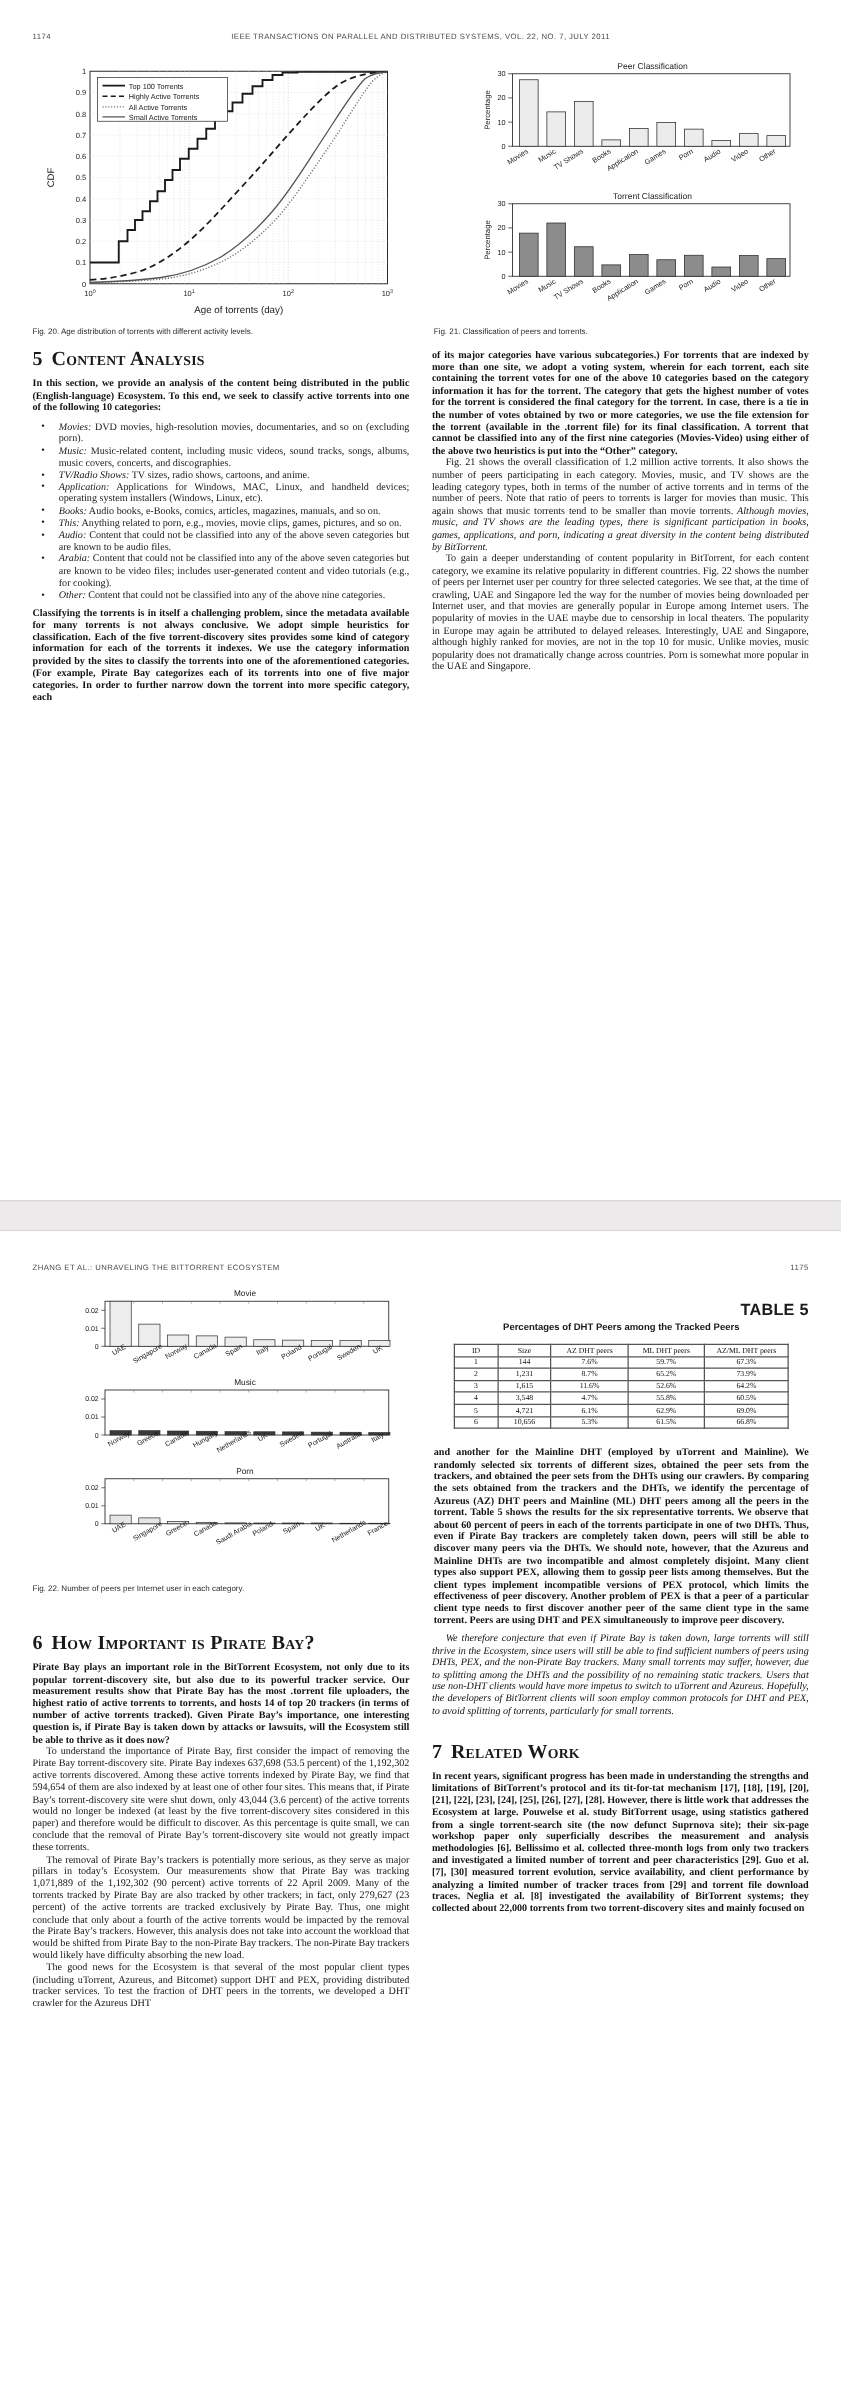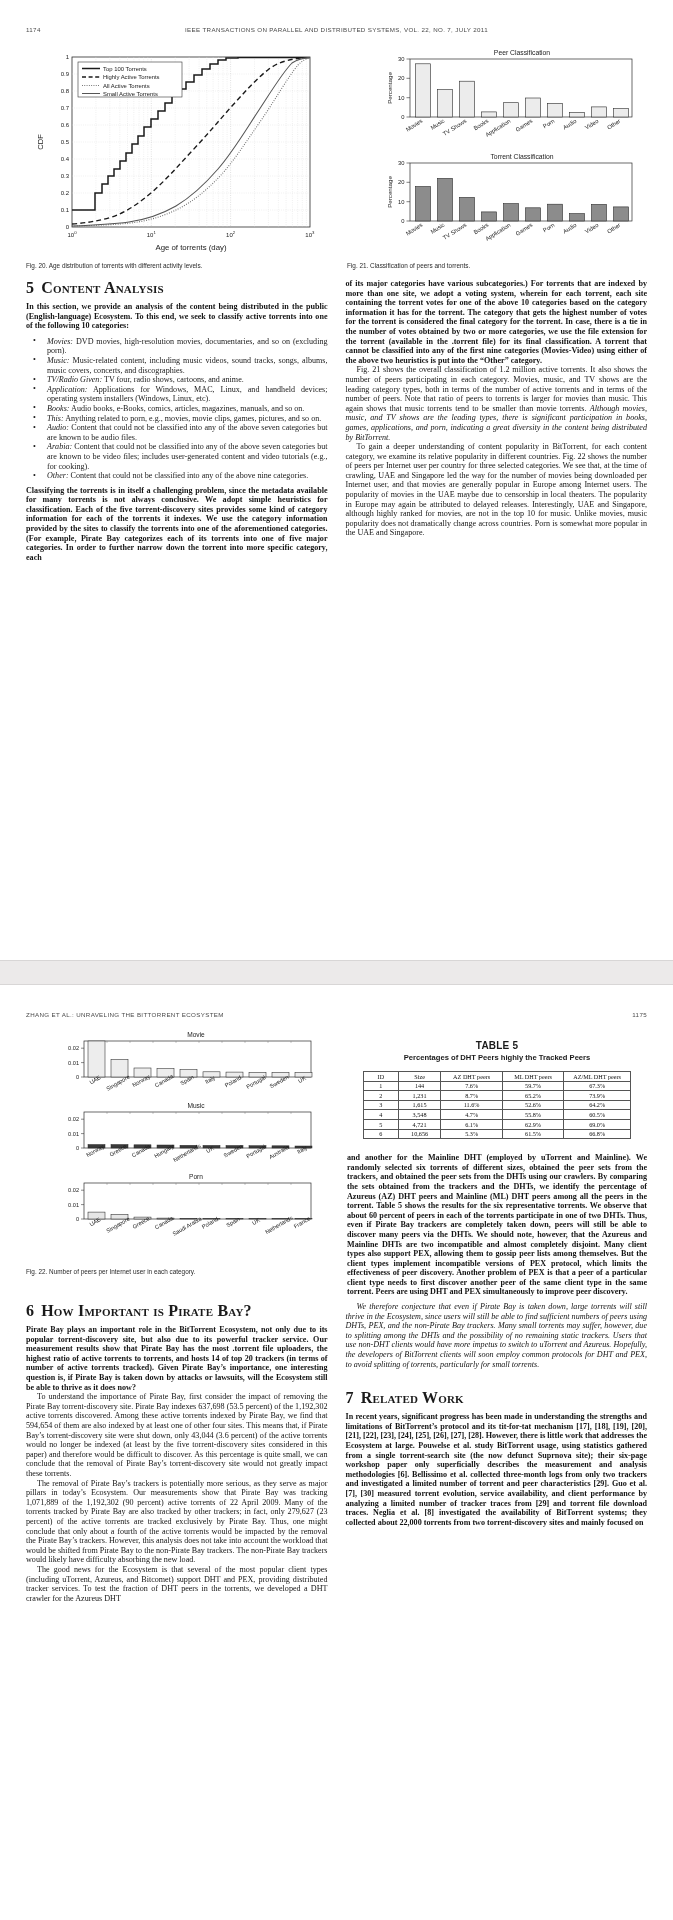--- a/index.html
+++ b/index.html
@@ -90,24 +90,24 @@
     line-height:8px;
   }
 
   
   .figbox { width:100%; }
   svg { display:block; }
   text { font-family:"Liberation Sans", sans-serif; fill:#1b1b1b; }
 
   
   .tbl-title {
-    text-align:center;
+    text-align:right;
     font-family:"Liberation Sans", sans-serif;
     font-weight:bold;
-    font-size:10px;
+    font-size:13px;
     margin:0;
     letter-spacing:0.2px;
   }
   .tbl-sub {
     text-align:center;
     font-family:"Liberation Sans", sans-serif;
     font-weight:bold;
     font-size:7.6px;
     margin:2px 0 7px 0;
   }
@@ -342,21 +342,21 @@
 
   <div class="cols" style="margin-top:0;">
     <div class="col">
       <h2 class="section">
         <span class="num">5</span><span>Content Analysis</span>
       </h2>
       <p class="body noind">In this section, we provide an analysis of the content being distributed in the public (English-language) Ecosystem. To this end, we seek to classify active torrents into one of the following 10 categories:</p>
       <ul class="cats">
         <li><i>Movies:</i><span> DVD movies, high-resolution movies, documentaries, and so on (excluding porn).</span></li>
         <li><i>Music:</i><span> Music-related content, including music videos, sound tracks, songs, albums, music covers, concerts, and discographies.</span></li>
-        <li><i>TV/Radio Given:</i><span> TV four, radio shows, cartoons, and anime.</span></li>
+        <li><i>TV/Radio Shows:</i><span> TV sizes, radio shows, cartoons, and anime.</span></li>
         <li><i>Application:</i><span> Applications for Windows, MAC, Linux, and handheld devices; operating system installers (Windows, Linux, etc).</span></li>
         <li><i>Books:</i><span> Audio books, e-Books, comics, articles, magazines, manuals, and so on.</span></li>
         <li><i>This:</i><span> Anything related to porn, e.g., movies, movie clips, games, pictures, and so on.</span></li>
         <li><i>Audio:</i><span> Content that could not be classified into any of the above seven categories but are known to be audio files.</span></li>
         <li><i>Arabia:</i><span> Content that could not be classified into any of the above seven categories but are known to be video files; includes user-generated content and video tutorials (e.g., for cooking).</span></li>
         <li><i>Other:</i><span> Content that could not be classified into any of the above nine categories.</span></li>
       </ul>
       <p class="body noind">Classifying the torrents is in itself a challenging problem, since the metadata available for many torrents is not always conclusive. We adopt simple heuristics for classification. Each of the five torrent-discovery sites provides some kind of category information for each of the torrents it indexes. We use the category information provided by the sites to classify the torrents into one of the aforementioned categories. (For example, Pirate Bay categorizes each of its torrents into one of five major categories. In order to further narrow down the torrent into more specific category, each</p>
     </div>
 
@@ -528,21 +528,21 @@
             <text x="277" y="198.2" transform="rotate(-30 277 198.2)" text-anchor="middle">France</text>
           </g>
         </svg>
       </div>
       <div class="figcap">Fig. 22. Number of peers per Internet user in each category.</div>
     </div>
 
     <div class="col">
       <div style="padding-top:14px;">
         <div class="tbl-title">TABLE 5</div>
-        <div class="tbl-sub">Percentages of DHT Peers highly the Tracked Peers</div>
+        <div class="tbl-sub">Percentages of DHT Peers among the Tracked Peers</div>
         <div class="tblwrap">
           <table class="t5">
             <thead>
               <tr>
                 <th style="width:13%">ID</th>
                 <th style="width:16%">Size</th>
                 <th style="width:23%">AZ DHT peers</th>
                 <th style="width:23%">ML DHT peers</th>
                 <th style="width:25%">AZ/ML DHT peers</th>
               </tr>

